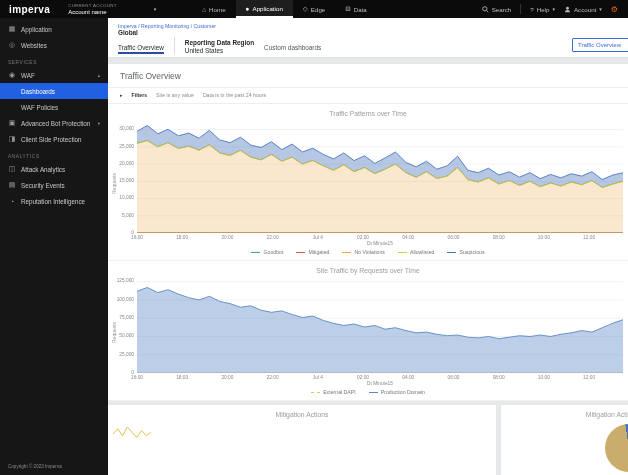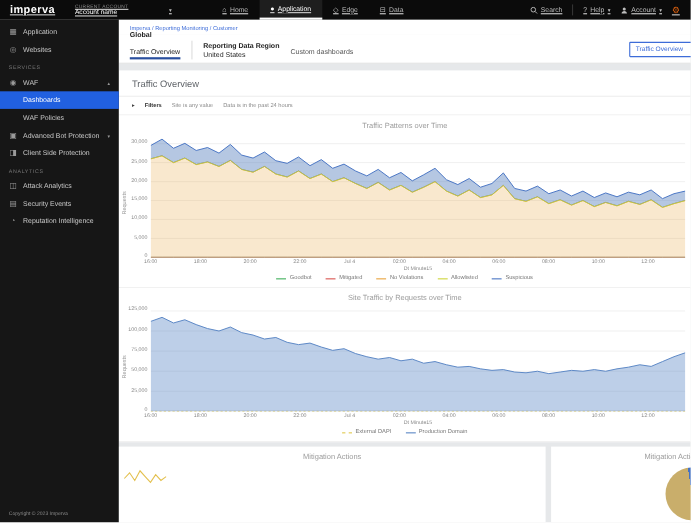--- a/index.html
+++ b/index.html
@@ -1,20 +1,20 @@
 <!DOCTYPE html>
 <html><head>
 <meta charset="utf-8">
 <style>
   * { box-sizing: border-box; margin: 0; padding: 0; }
   html,body { width:628px; height:475px; overflow:hidden; background:#fff;
     font-family:"Liberation Sans", sans-serif; }
 
   
-  .topbar { height:18px; background:#0b0b0b; display:flex; align-items:center; color:#cfcfcf;text-decoration:underline; }
+  .topbar { height:18px; background:#0b0b0b; display:flex; align-items:center; color:#cfcfcf; }
   .logo { font-size:10px; font-weight:bold; color:#fff; padding:0 10px 0 9px; letter-spacing:.4px; }
   .acct { display:flex; align-items:center; gap:6px; padding:0 8px; min-width:104px; height:100%; }
   .acct-label { font-size:4.4px; color:#8d8d8d; letter-spacing:.3px; }
   .acct-name { font-size:6px; color:#fff; margin-top:1px; }
   .acct .caret { margin-left:auto; font-size:5px; color:#bbb; }
   .nav { display:flex; height:100%; margin-left:28px; }
   .nav-item { display:flex; align-items:center; gap:3px; font-size:6.2px; padding:0 10px; color:#bdbdbd; }
   .nav-item.active { background:#1e1e1e; color:#fff; border-bottom:2px solid #fff; }
   .nicon { font-size:6.5px; }
   .tb-right { margin-left:auto; display:flex; align-items:center; gap:9px; padding-right:10px; height:100%; }

